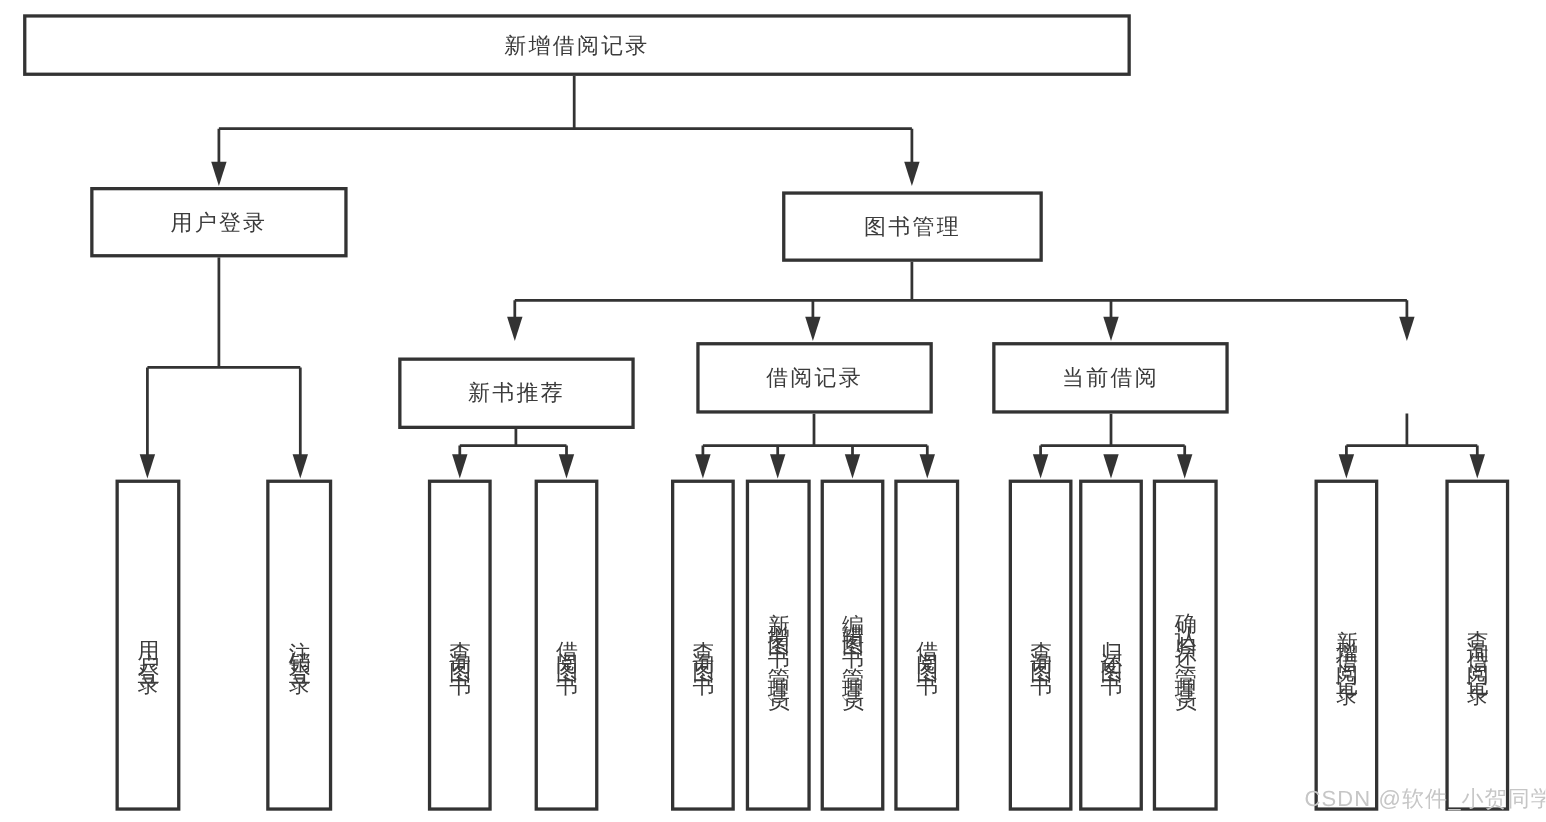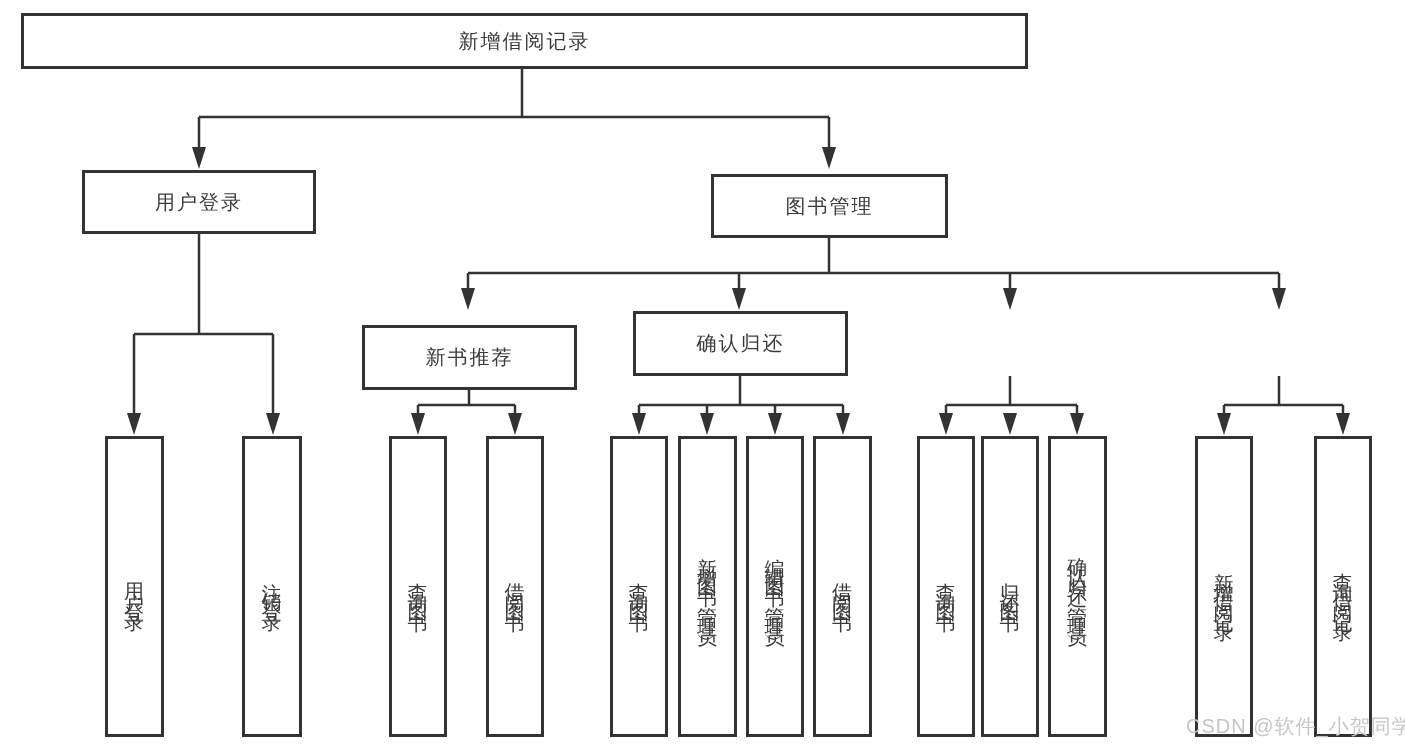--- a/index.html
+++ b/index.html
@@ -84,21 +84,22 @@
       <polygon points="1336,413 1350,413 1343,435"></polygon>
     </g>
   </svg>
 
   <div class="box" style="left:21px; top:13px; width:1007px; height:56px">新增借阅记录</div>
 
   <div class="box" style="left:82px; top:170px; width:234px; height:64px">用户登录</div>
   <div class="box" style="left:711px; top:174px; width:237px; height:64px">图书管理</div>
 
   <div class="box" style="left:362px; top:325px; width:215px; height:65px">新书推荐</div>
-  <div class="box" style="left:633px; top:311px; width:215px; height:65px">确认归还</div>
+  <div class="box" style="left:633px; top:311px; width:215px; height:65px">借阅记录</div>
+  <div class="box" style="left:902px; top:311px; width:215px; height:65px">当前借阅</div>
 
   <div class="box" style="left:105px; top:436px; width:59px; height:301px">
     <span class="vtext">用户登录</span>
   </div>
   <div class="box" style="left:242px; top:436px; width:60px; height:301px">
     <span class="vtext">注销登录</span>
   </div>
 
   <div class="box" style="left:389px; top:436px; width:58px; height:301px">
     <span class="vtext">查询图书</span>

